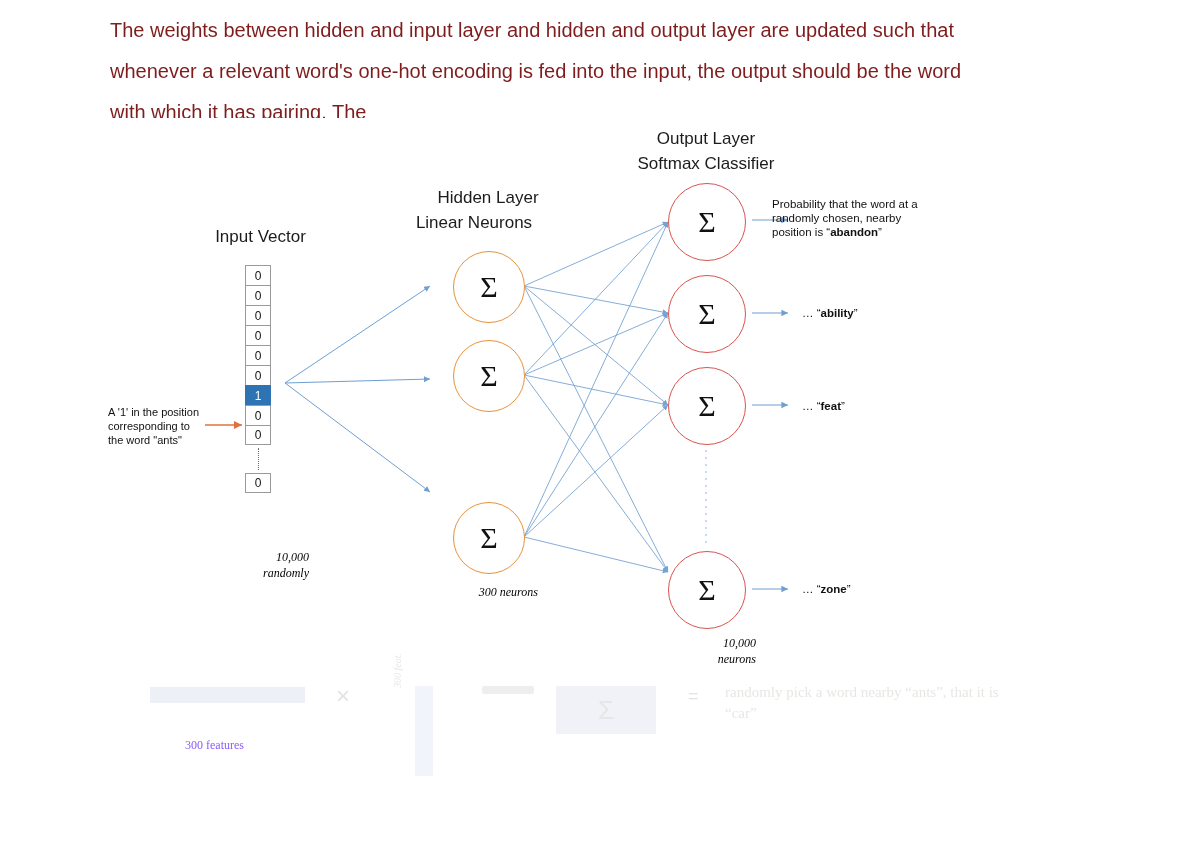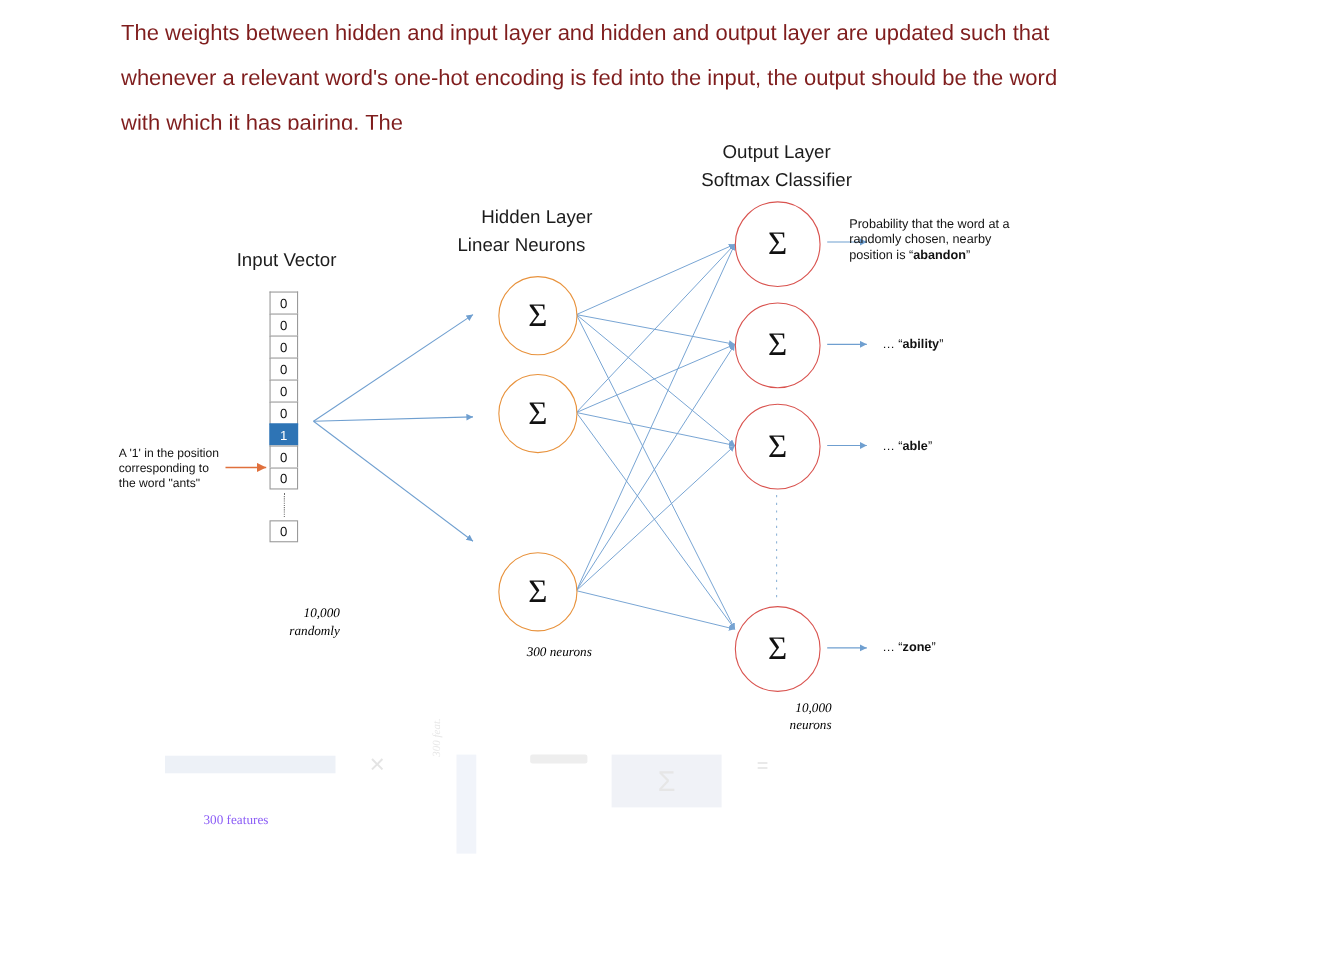--- a/index.html
+++ b/index.html
@@ -324,25 +324,26 @@
 <div class="neuron out-n" style="left:668px; top:183px;">Σ</div>
 <div class="neuron out-n" style="left:668px; top:275px;">Σ</div>
 <div class="neuron out-n" style="left:668px; top:367px;">Σ</div>
 <div class="neuron out-n" style="left:668px; top:551px;">Σ</div>
 
 <div class="lbl sub-italic" style="left:656px; top:636px; width:100px;">10,000</div>
 <div class="lbl sub-italic" style="left:656px; top:652px; width:100px;">neurons</div>
 
 <div class="lbl note-out" style="left:772px; top:197px; width:170px;">Probability that the word at a randomly chosen, nearby position is “<b>abandon</b>”</div>
 <div class="lbl note-out" style="left:802px; top:306px; width:170px;">… “<b>ability</b>”</div>
-<div class="lbl note-out" style="left:802px; top:399px; width:170px;">… “<b>able</b>”</div>
+<div class="lbl note-out" style="left:802px; top:399px; width:170px;">… “<b>feat</b>”</div>
 <div class="lbl note-out" style="left:802px; top:582px; width:170px;">… “<b>zone</b>”</div>
 
 <div class="bottom-row">
   <div class="bottom-bar"></div>
   <div class="bottom-bar-label">300 features</div>
   <div class="bottom-x">×</div>
   <div class="bottom-vbar"></div>
   <div class="bottom-vlabel">300 feat.</div>
   <div class="bottom-arrow"></div>
   <div class="bottom-sigma">Σ</div>
   <div class="bottom-eq">=</div>
+  <div class="bottom-text">randomly pick a word nearby “ants”, that it is “car”</div>
 </div>
 
 </body></html>

